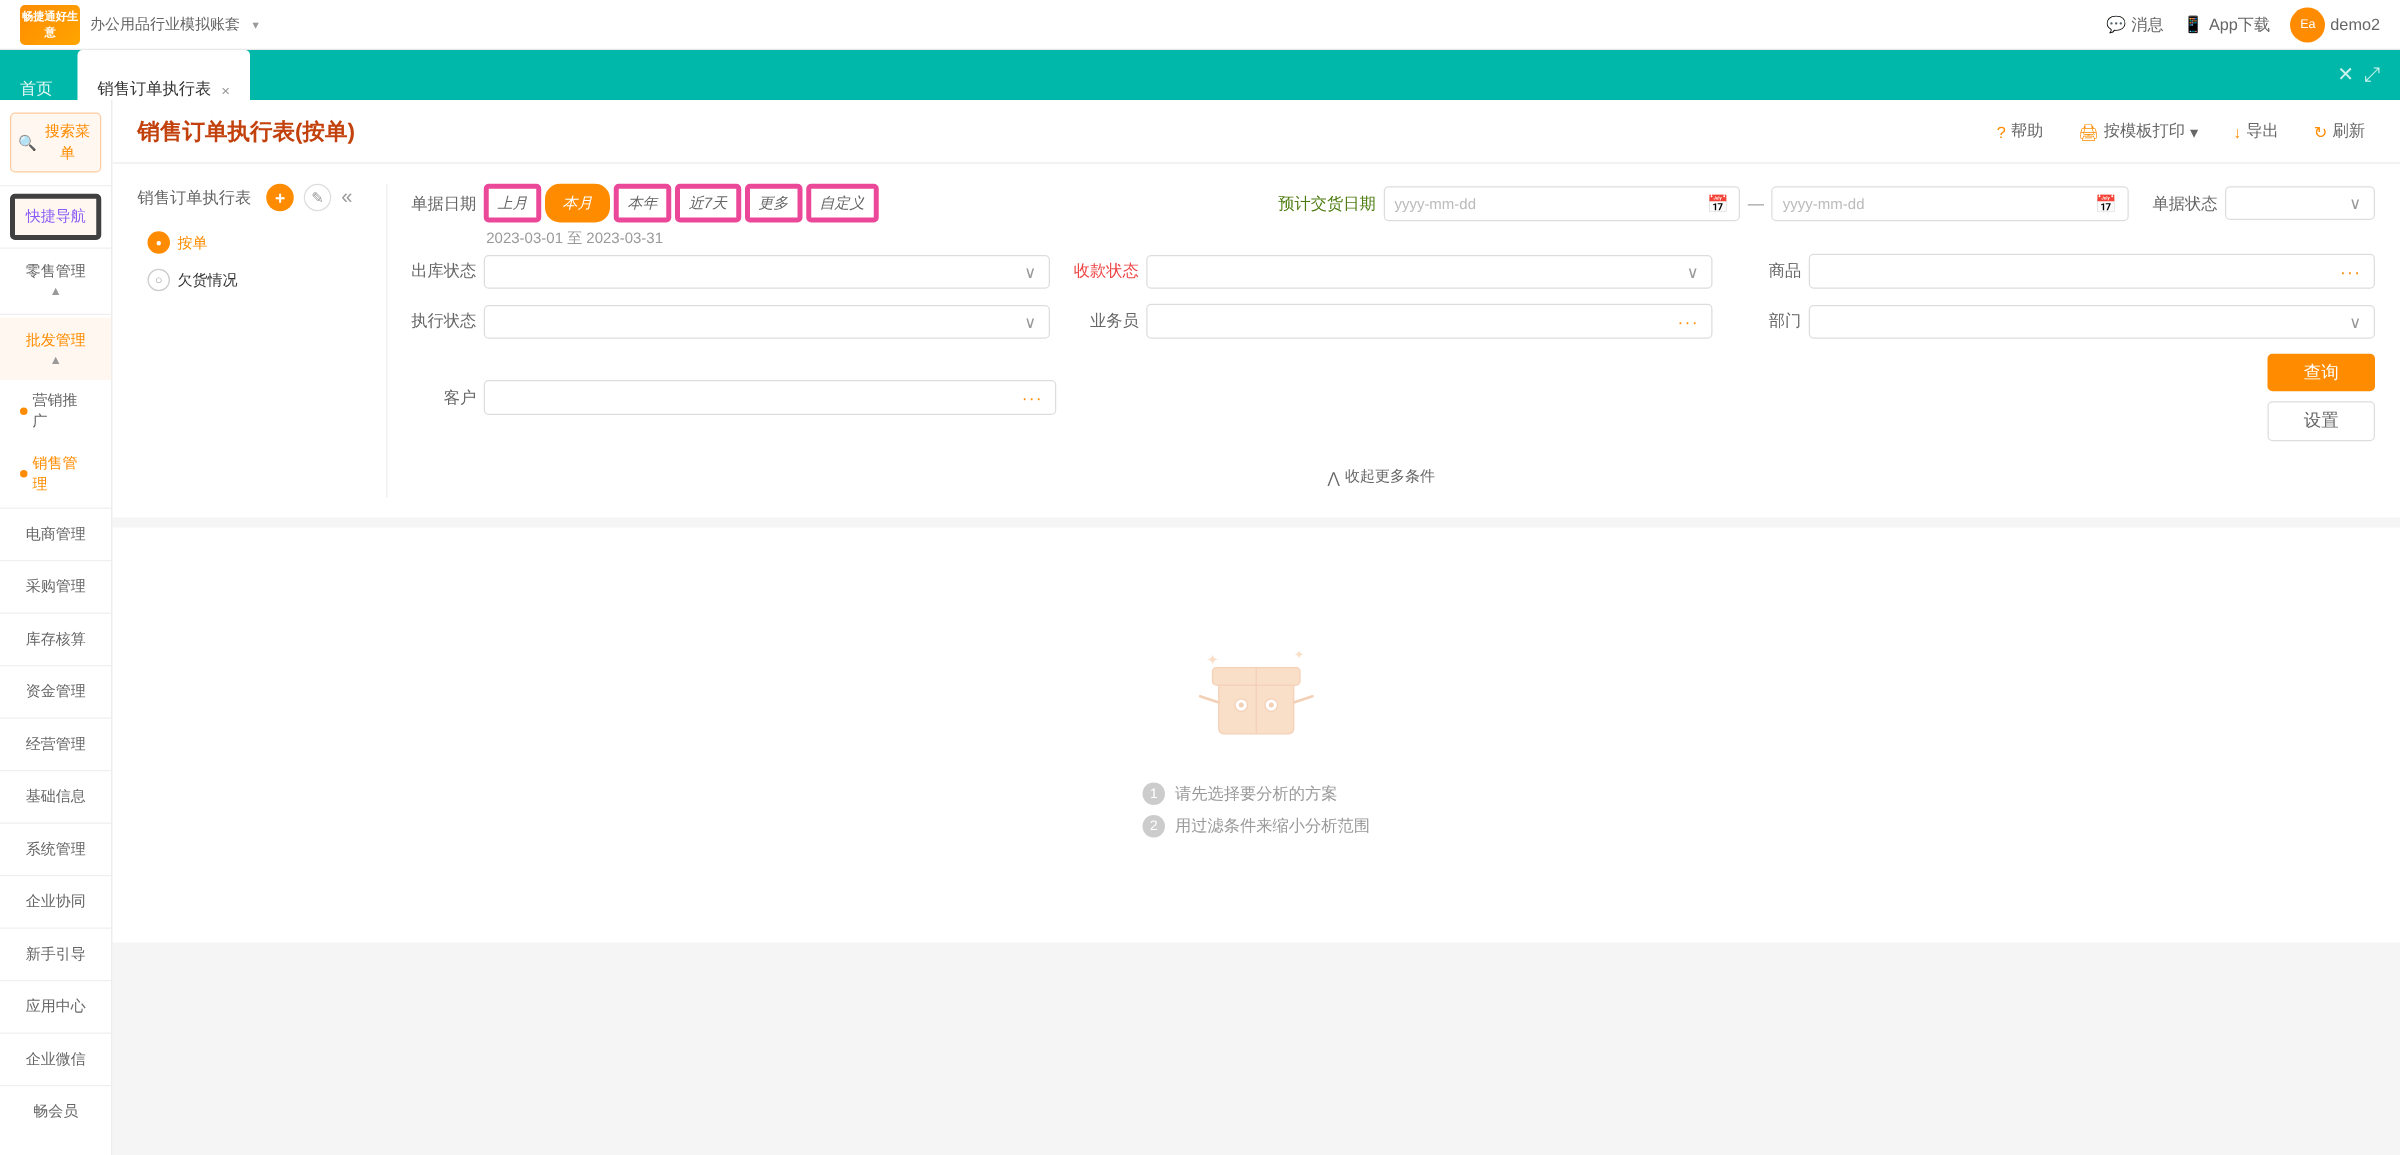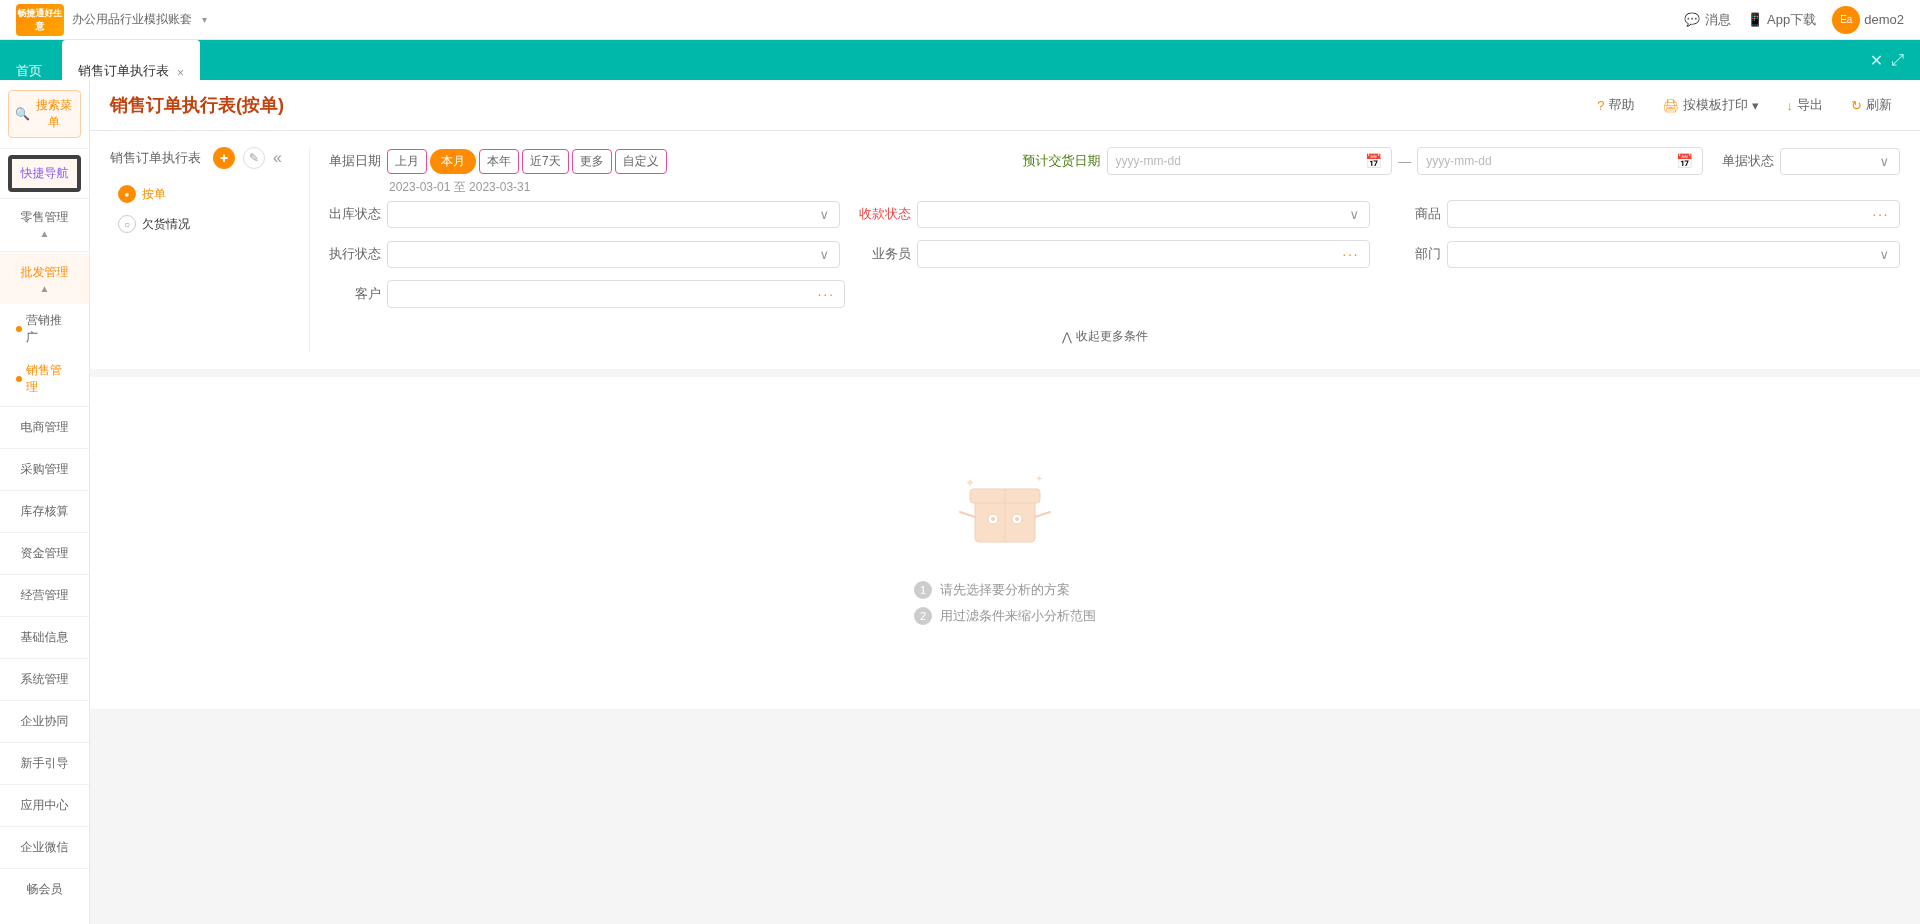--- a/index.html
+++ b/index.html
@@ -59,21 +59,21 @@
     .filter-title { font-size: 13px; color: #666; margin-right: 4px; }
     .filter-add-btn { width: 22px; height: 22px; border-radius: 50%; background: #ff8c00; color: white; display: flex; align-items: center; justify-content: center; cursor: pointer; font-size: 14px; font-weight: bold; }
     .filter-edit-btn { width: 22px; height: 22px; border-radius: 50%; border: 1px solid #ddd; color: #999; display: flex; align-items: center; justify-content: center; cursor: pointer; font-size: 12px; }
     .filter-collapse-btn { color: #999; cursor: pointer; font-size: 16px; }
     .filter-sub-items { display: flex; flex-direction: column; gap: 4px; margin-left: 8px; }
     .filter-sub-item { display: flex; align-items: center; gap: 6px; font-size: 12px; cursor: pointer; padding: 4px 0; }
     .filter-sub-item .circle-icon { width: 18px; height: 18px; border-radius: 50%; border: 2px solid #ff8c00; display: flex; align-items: center; justify-content: center; }
     .filter-sub-item .circle-icon.active { background: #ff8c00; }
     .filter-sub-item.active { color: #ff8c00; }
     .filter-label { font-size: 13px; color: #666; white-space: nowrap; min-width: 60px; text-align: right; }
-    .date-btn { padding: 4px 8px; border: 1px solid #ec4899; border-radius: 4px; font-size: 12px; cursor: pointer; background: #fff; color: #666; }
+    .date-btn { padding: 4px 8px; border: 4px solid #ec4899; border-radius: 4px; font-size: 12px; cursor: pointer; background: #fff; color: #666; font-style: italic; }
     .date-btn.active { background: #ff8c00; border-color: #ff8c00; color: #fff; border-radius: 12px; padding: 4px 10px; }
     .filter-select { flex: 1; padding: 6px 10px; border: 1px solid #ddd; border-radius: 4px; font-size: 13px; color: #666; background: #fff; cursor: pointer; display: flex; align-items: center; justify-content: space-between; }
     .filter-input { flex: 1; padding: 6px 10px; border: 1px solid #ddd; border-radius: 4px; font-size: 13px; color: #999; background: #fff; display: flex; align-items: center; justify-content: flex-end; }
     .filter-date-input { flex: 1; padding: 6px 10px; border: 1px solid #ddd; border-radius: 4px; font-size: 13px; color: #bbb; background: #fff; display: flex; align-items: center; gap: 16px; }
     .date-icon { color: #ff8c00; font-size: 14px; }
     .collapse-btn { display: flex; align-items: center; justify-content: center; padding: 8px; color: #666; cursor: pointer; font-size: 12px; gap: 4px; }
 
     
     .filter-main { display: flex; gap: 0; }
     .filter-left { width: 200px; border-right: 1px solid #f0f0f0; padding-right: 16px; flex-shrink: 0; }
@@ -356,20 +356,26 @@
             </div>
           </div>
 
           <div style="display:grid;grid-template-columns:1fr 2fr;gap:12px 16px;padding-left:16px;margin-top:12px;">
             <div style="display:flex;align-items:center;gap:6px;">
               <span class="filter-label" style="font-size:13px;color:#666;min-width:55px;text-align:right;white-space:nowrap;">客户</span>
               <div class="filter-input" style="flex:1;padding:5px 10px;border:1px solid #ddd;border-radius:4px;display:flex;align-items:center;justify-content:flex-end;cursor:pointer;">
                 <span style="color:#ff8c00;font-size:14px;letter-spacing:1px;">···</span>
               </div>
             </div>
+            <div style="display:flex;align-items:center;gap:6px;justify-content:flex-end;">
+              <div class="search-action-col">
+                <button class="btn-primary" style="padding:6px 28px;background:#ff8c00;border:none;border-radius:4px;color:white;font-size:14px;cursor:pointer;">查询</button>
+                <button class="btn-secondary" style="padding:6px 28px;border:1px solid #ddd;border-radius:4px;color:#666;font-size:14px;cursor:pointer;background:#fff;margin-top:4px;">设置</button>
+              </div>
+            </div>
           </div>
 
           <div style="display:flex;justify-content:center;margin-top:12px;">
             <div class="collapse-btn">
               <span>⋀</span>
               <span>收起更多条件</span>
             </div>
           </div>
         </div>
       </div>

